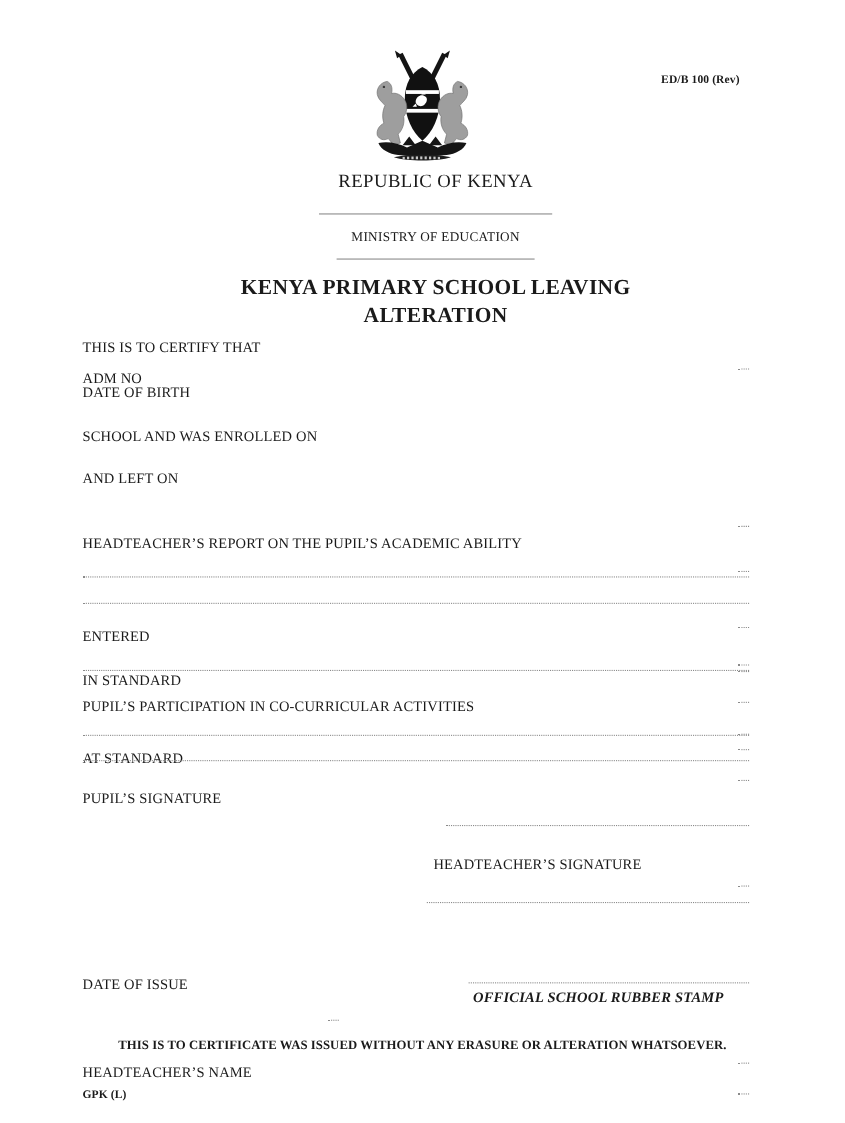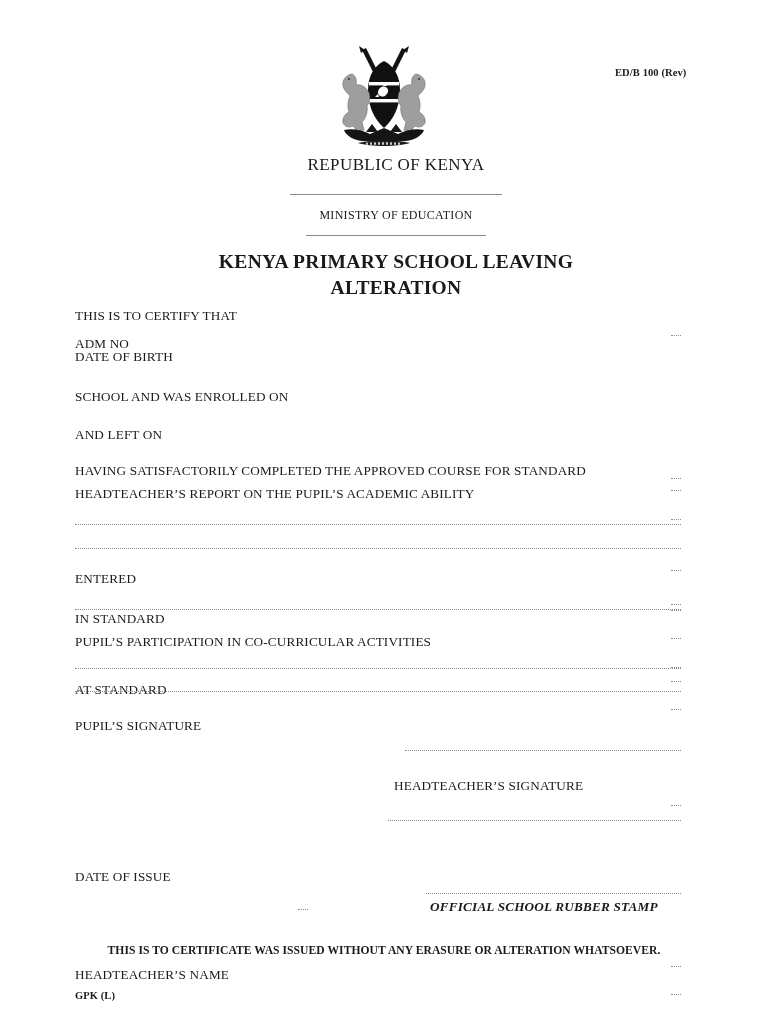--- a/index.html
+++ b/index.html
@@ -19,21 +19,21 @@
   
   .page {
     position: absolute;
     inset: 0;
     background: #ffffff;
   }
 
   
   .form-code {
     position: absolute;
-    left: 615px;
+    left: 601px;
     top: 67px;
     font-size: 10.5px;
     font-weight: bold;
     letter-spacing: 0.1px;
     white-space: nowrap;
   }
 
   .crest {
     position: absolute;
     left: 318px;
@@ -249,24 +249,20 @@
     </div>
 
     <div class="row" style="top:427px;">
       <span class="lbl">AND LEFT ON</span>
       <span class="gap-s"></span>
       <span class="dots fixed-lg"></span>
       <span class="lbl">AT STANDARD</span>
       <span class="dots"></span>
     </div>
 
-    <div class="row" style="top:463px;">
-      <span class="lbl">HAVING SATISFACTORILY COMPLETED THE APPROVED COURSE FOR STANDARD</span>
-      <span class="dots"></span>
-    </div>
 
     <div class="row" style="top:486px;">
       <span class="lbl">HEADTEACHER’S REPORT ON THE PUPIL’S ACADEMIC ABILITY</span>
       <span class="gap-s"></span>
       <span class="dots"></span>
     </div>
     <div class="dotline" style="left:75px; width:606px; top:524px;"></div>
     <div class="dotline" style="left:75px; width:606px; top:548px;"></div>
 
     <div class="dotline" style="left:75px; width:606px; top:609px;"></div>
@@ -286,21 +282,21 @@
       <span class="dots"></span>
     </div>
     <div class="dotline" style="left:405px; width:276px; top:750px;"></div>
 
     <div class="row" style="top:778px; left:394px; width:287px;">
       <span class="lbl">HEADTEACHER’S SIGNATURE</span>
       <span class="dots"></span>
     </div>
     <div class="dotline" style="left:388px; width:293px; top:820px;"></div>
 
-    <div class="row" style="top:869px; width:233px;gap:13px;">
+    <div class="row" style="top:887px; width:233px;gap:13px;">
       <span class="lbl">DATE OF ISSUE</span>
       <span class="dots"></span>
     </div>
 
     <div class="dotline" style="left:426px; width:255px; top:893px;"></div>
     <div class="stamp-label" style="left:430px; top:899px;">OFFICIAL SCHOOL RUBBER STAMP</div>
 
   </div>
 
   <div class="footer-note">THIS IS TO CERTIFICATE WAS ISSUED WITHOUT ANY ERASURE OR ALTERATION WHATSOEVER.</div>

